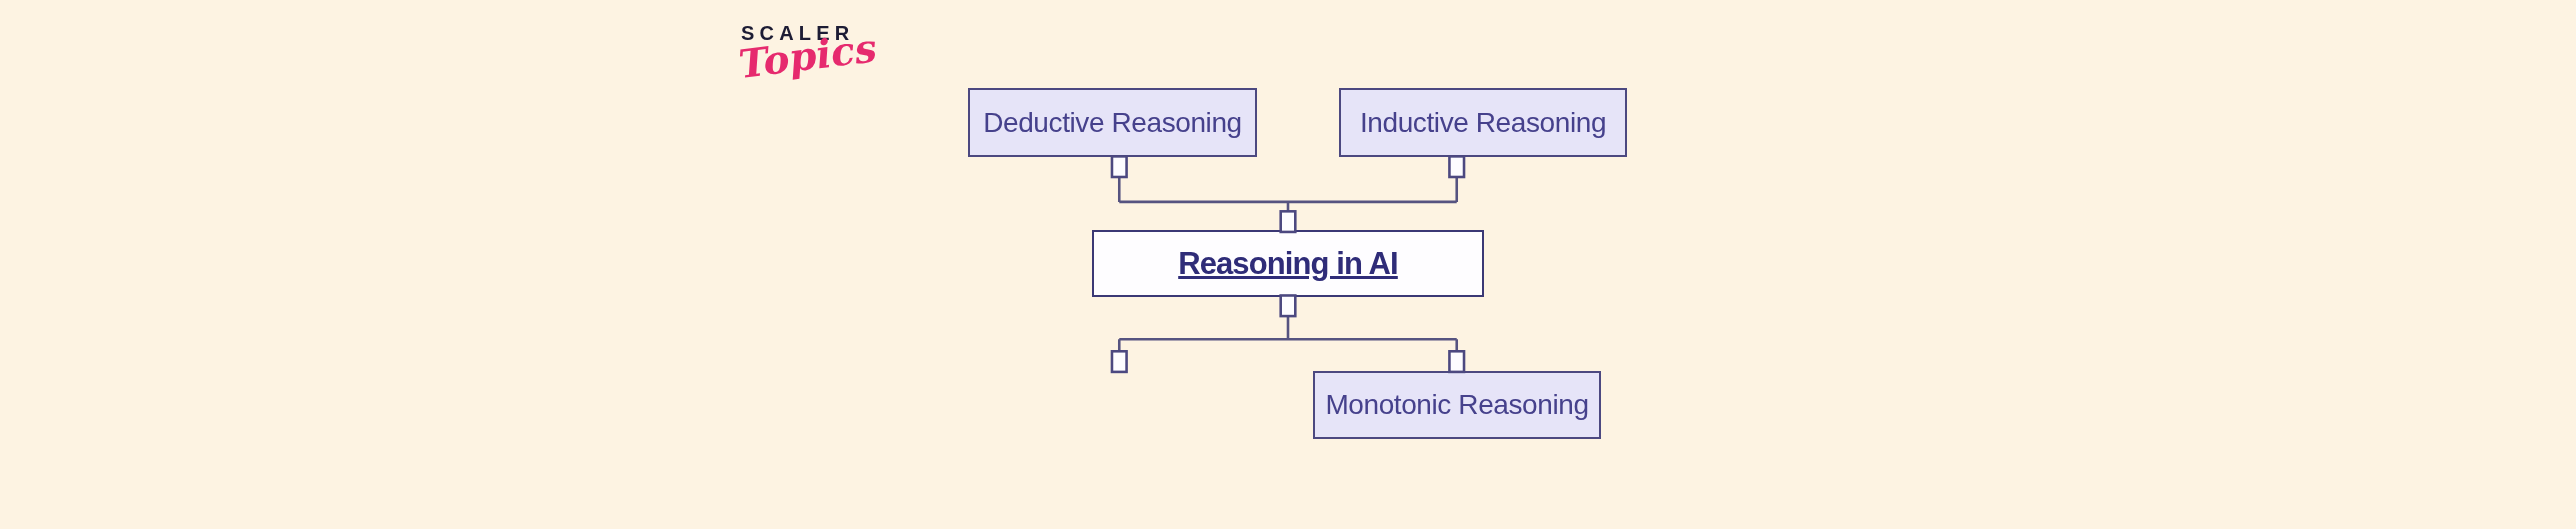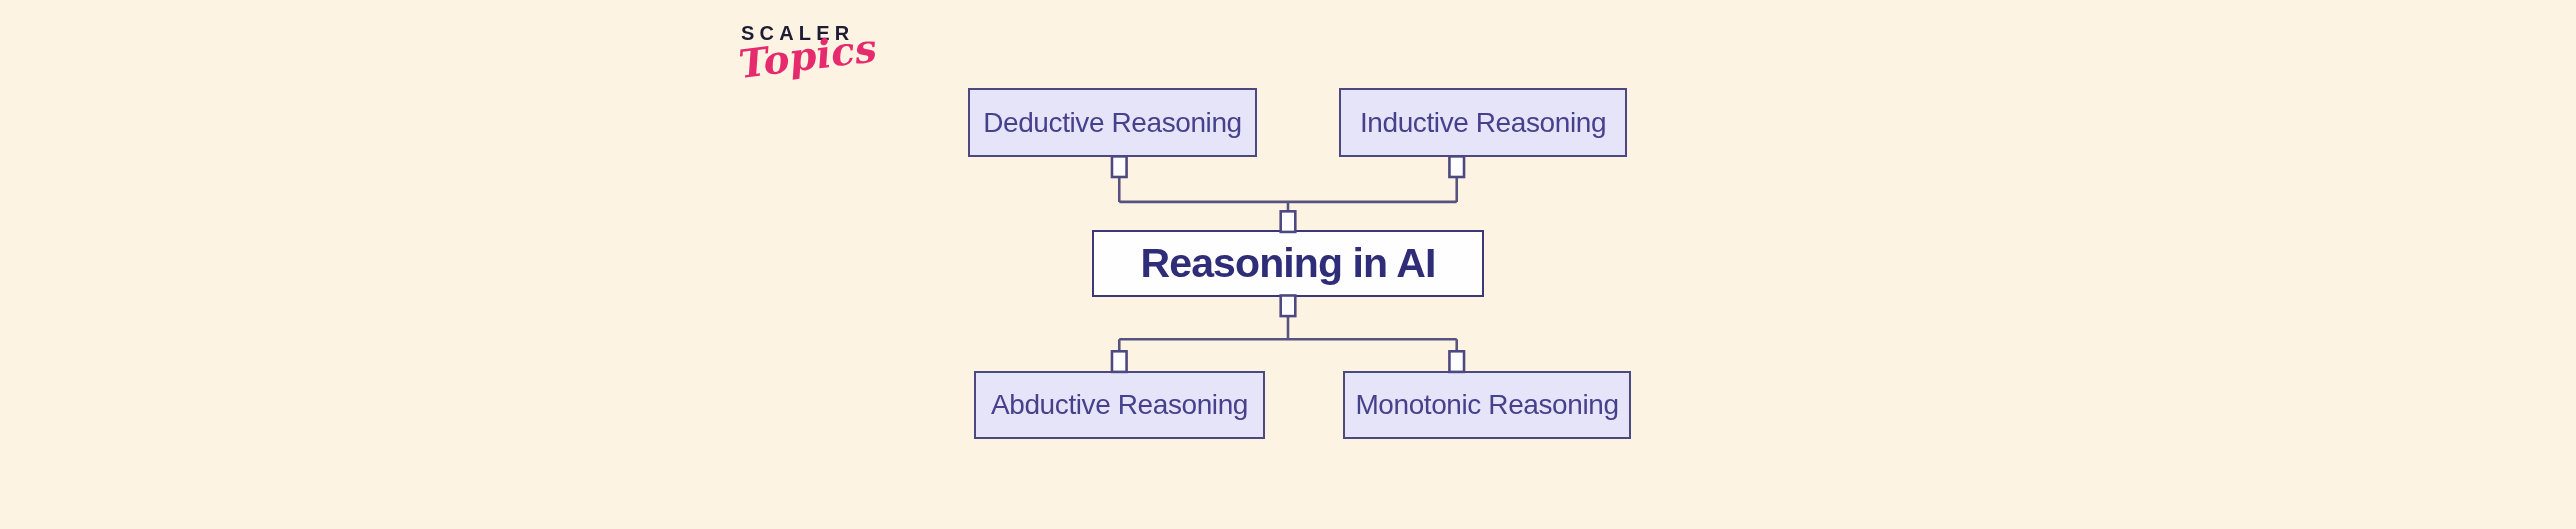--- a/index.html
+++ b/index.html
@@ -68,29 +68,30 @@
     color: var(--node-text);
     font-size: 28px;
     letter-spacing: -0.4px;
     white-space: nowrap;
     z-index: 1;
   }
   .node-root {
     background: var(--root-fill);
     border-color: var(--root-border);
     color: var(--root-text);
-    font-size: 41px;
+    font-size: 31px;
     font-weight: bold;
     letter-spacing: -0.9px;
+    text-decoration: underline;
   }
   #node-deductive { left: 950px; top: 88px; width: 289px; height: 69px; margin-left: 18px; }
   #node-inductive { left: 1313px; top: 88px; width: 288px; height: 69px; margin-left: 26px; }
   #node-root      { left: 1092px; top: 230px; width: 392px; height: 67px; }
   #node-abductive { left: 974px; top: 371px; width: 291px; height: 68px; }
-  #node-monotonic { left: 1313px; top: 371px; width: 288px; height: 68px; margin-left: 30px; }
+  #node-monotonic { left: 1313px; top: 371px; width: 288px; height: 68px; }
 
   
   .connector-layer {
     position: absolute;
     left: 0; top: 0;
     width: 2576px;
     height: 530px;
     pointer-events: none;
     z-index: 2;
   }
@@ -128,18 +129,17 @@
     <rect class="connector-port" x="1295" y="409" width="17" height="24"></rect>
     <rect class="connector-port" x="1688" y="409" width="17" height="24"></rect>
   </svg>
 
   <div class="node" id="node-deductive">Deductive Reasoning</div>
 
   <div class="node" id="node-inductive">Inductive Reasoning</div>
 
   <div class="node node-root" id="node-root">Reasoning in AI</div>
 
-  <div class="node" id="node-abductive">Abductive Reasoning</div>
 
   <div class="node" id="node-monotonic">Monotonic Reasoning</div>
 
 </div>
 
 
 </body></html>

